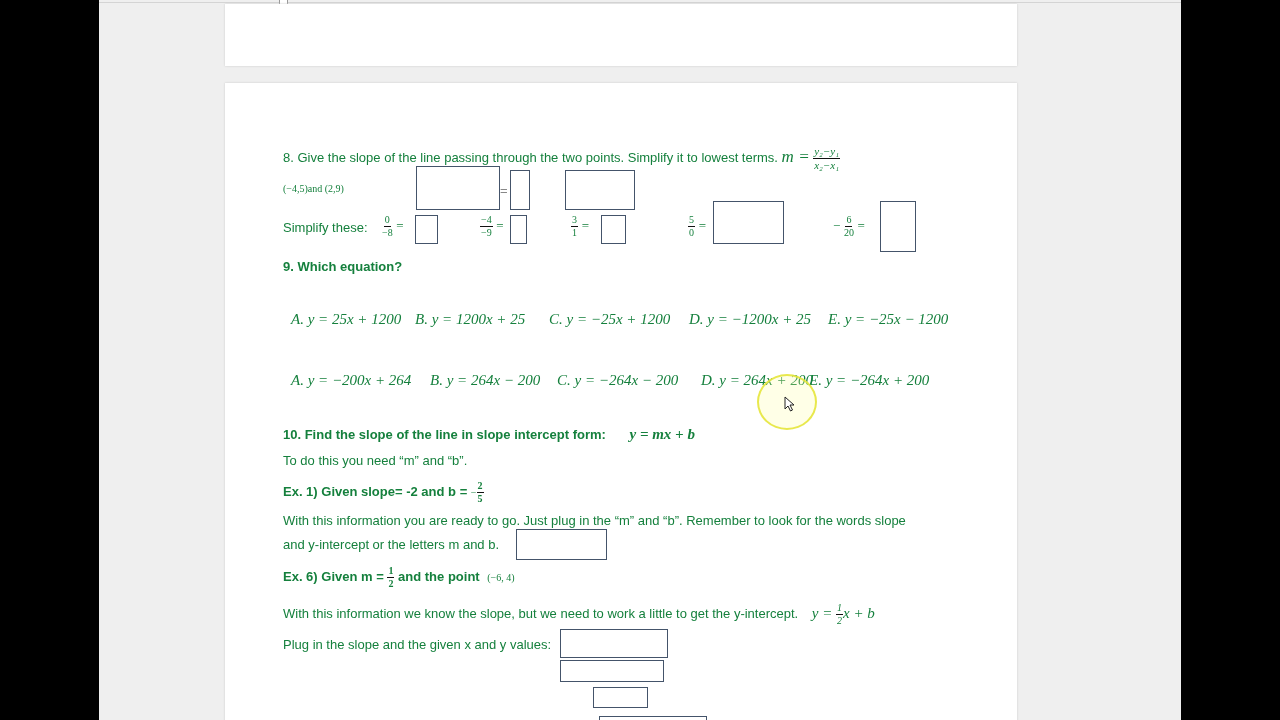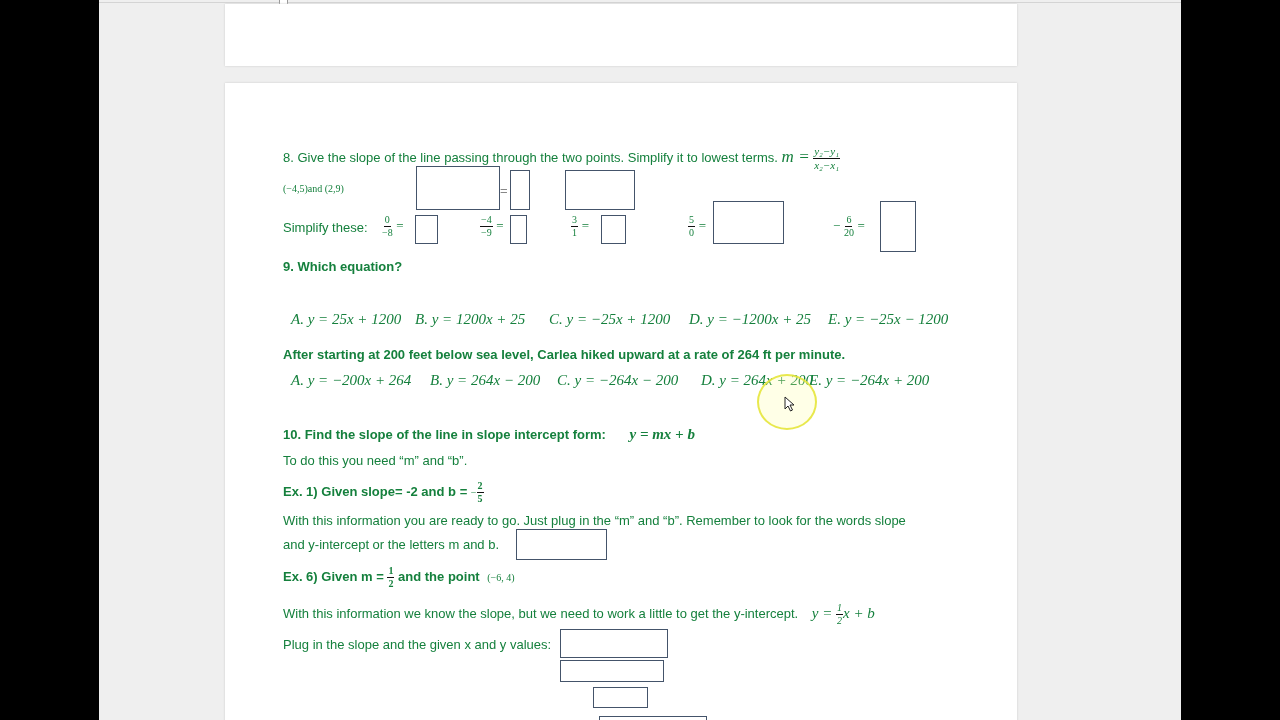--- a/index.html
+++ b/index.html
@@ -97,21 +97,20 @@
     </div>
     <div class="box" style="left:655px; top:118px; width:34px; height:49px;"></div>
 
     <div class="t b" style="left:58px; top:176px;">9. Which equation?</div>
     <div class="t m" style="left:66px; top:228px;">A. y = 25x + 1200</div>
     <div class="t m" style="left:190px; top:228px;">B. y = 1200x + 25</div>
     <div class="t m" style="left:324px; top:228px;">C. y =  −25x + 1200</div>
     <div class="t m" style="left:464px; top:228px;">D. y = −1200x + 25</div>
     <div class="t m" style="left:603px; top:228px;">E. y =  −25x − 1200</div>
 
-    <div class="t b" style="left:58px; top:264px;">After starting at 200 feet below sea level, Carlea hiked upward at a rate of 264 ft per minute.</div>
     <div class="t m" style="left:66px; top:289px;">A. y =  −200x + 264</div>
     <div class="t m" style="left:205px; top:289px;">B. y = 264x − 200</div>
     <div class="t m" style="left:332px; top:289px;">C. y =  −264x − 200</div>
     <div class="t m" style="left:476px; top:289px;">D. y = 264x + 200</div>
     <div class="t m" style="left:584px; top:289px;">E. y = −264x + 200</div>
 
     <div class="t b" style="left:58px; top:343px;">
       <span>10. Find the slope of the line in slope intercept form:</span>
       <span class="m b" style="margin-left:20px;">y = mx + b</span>
     </div>

